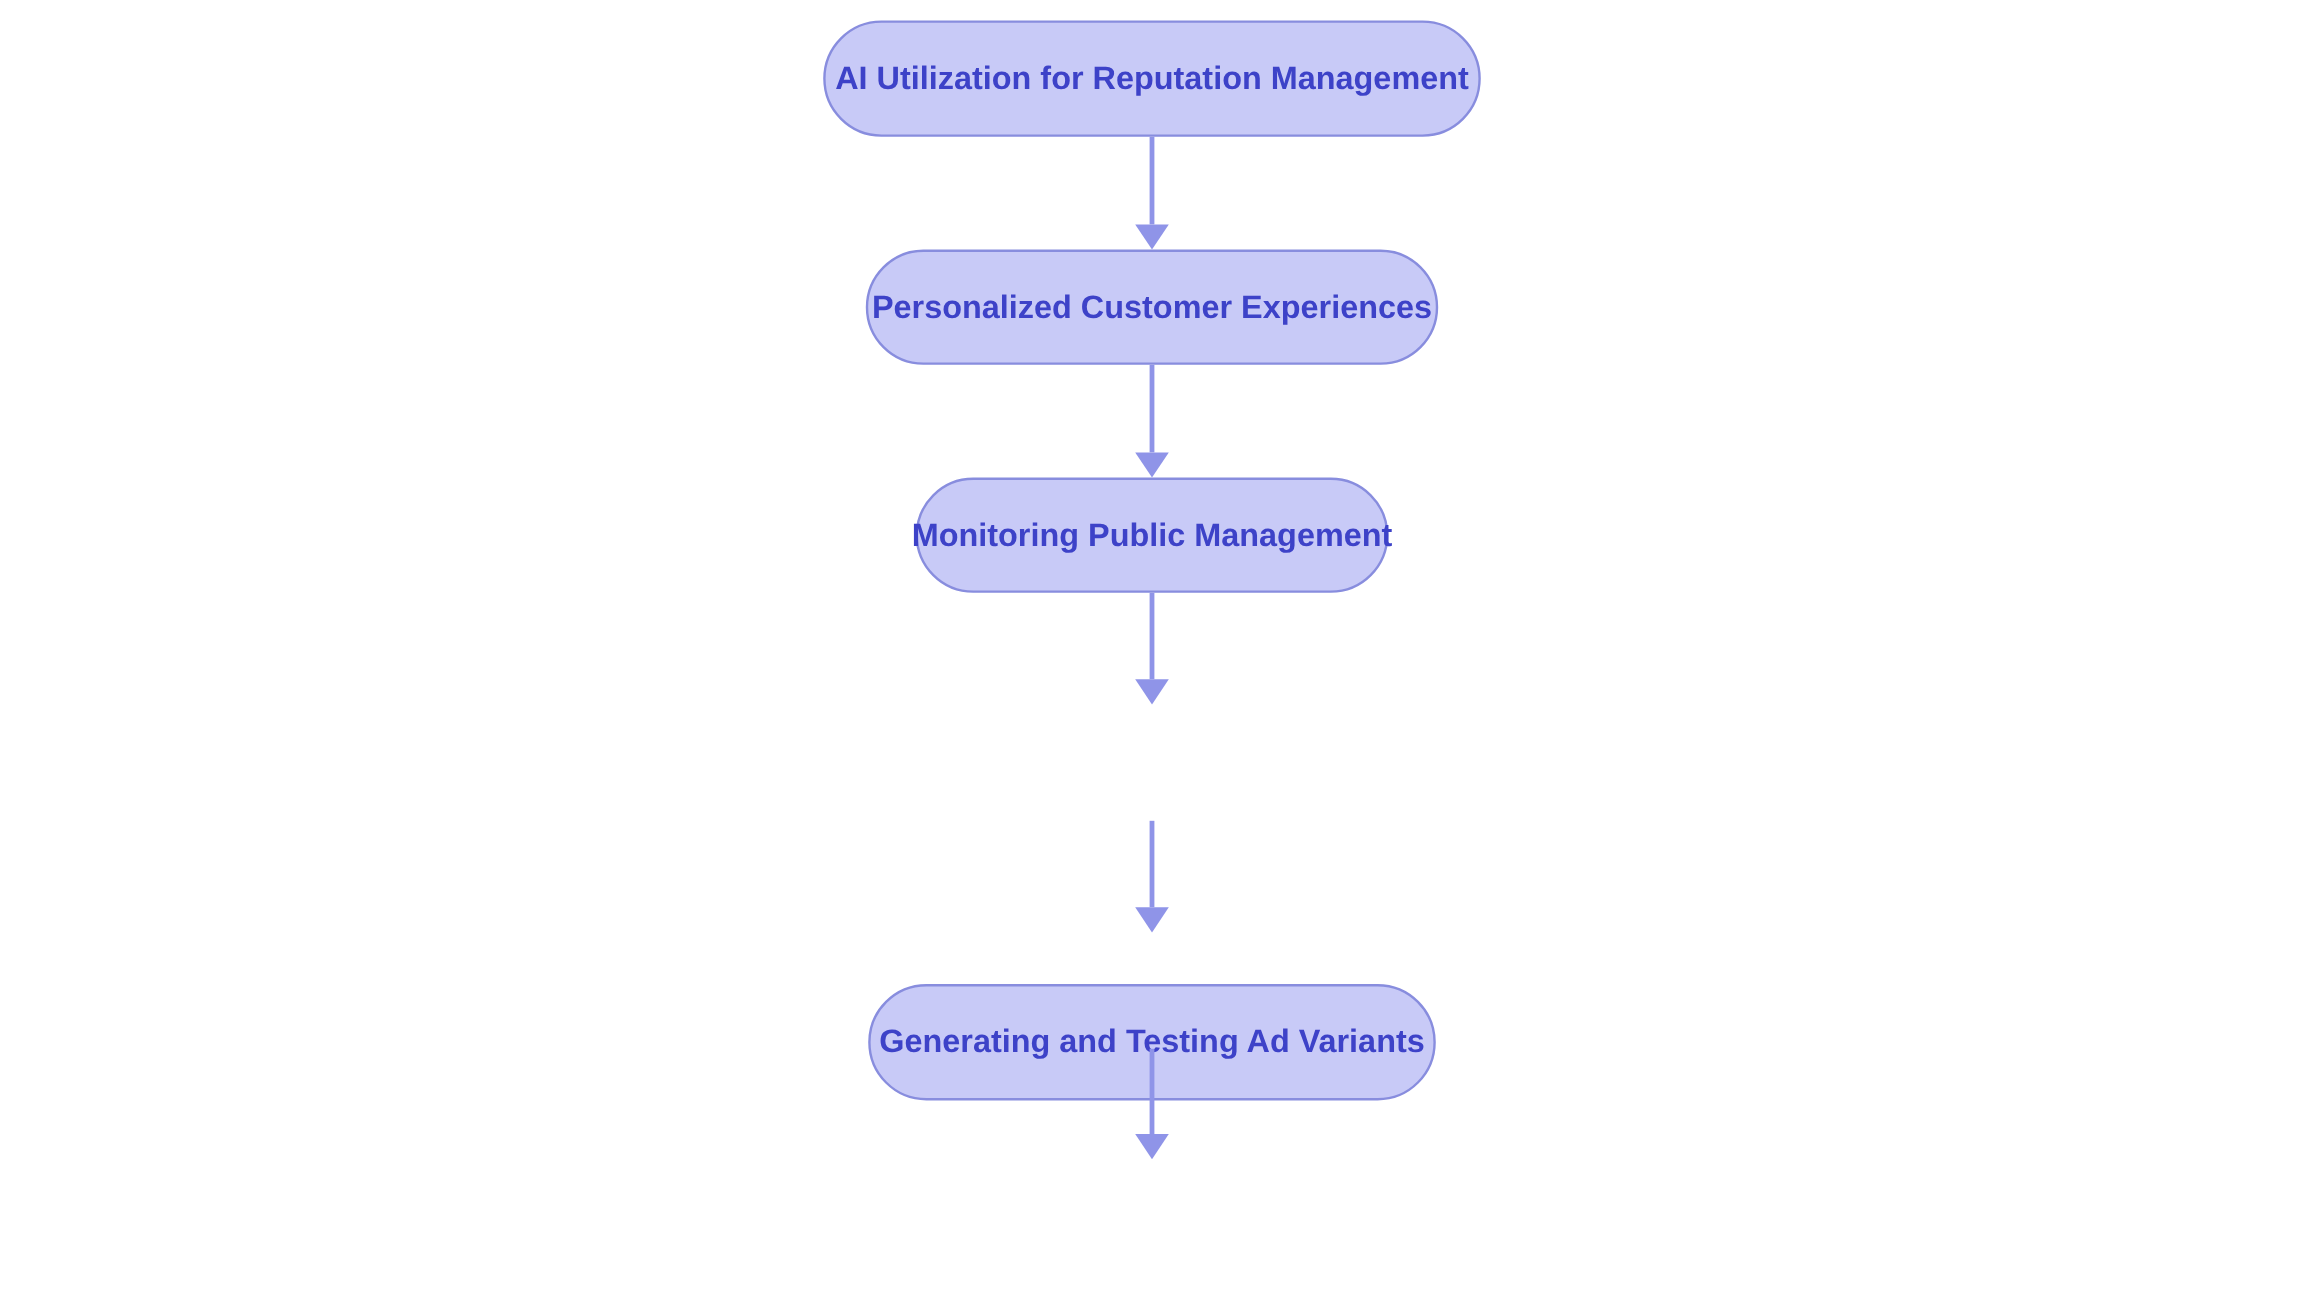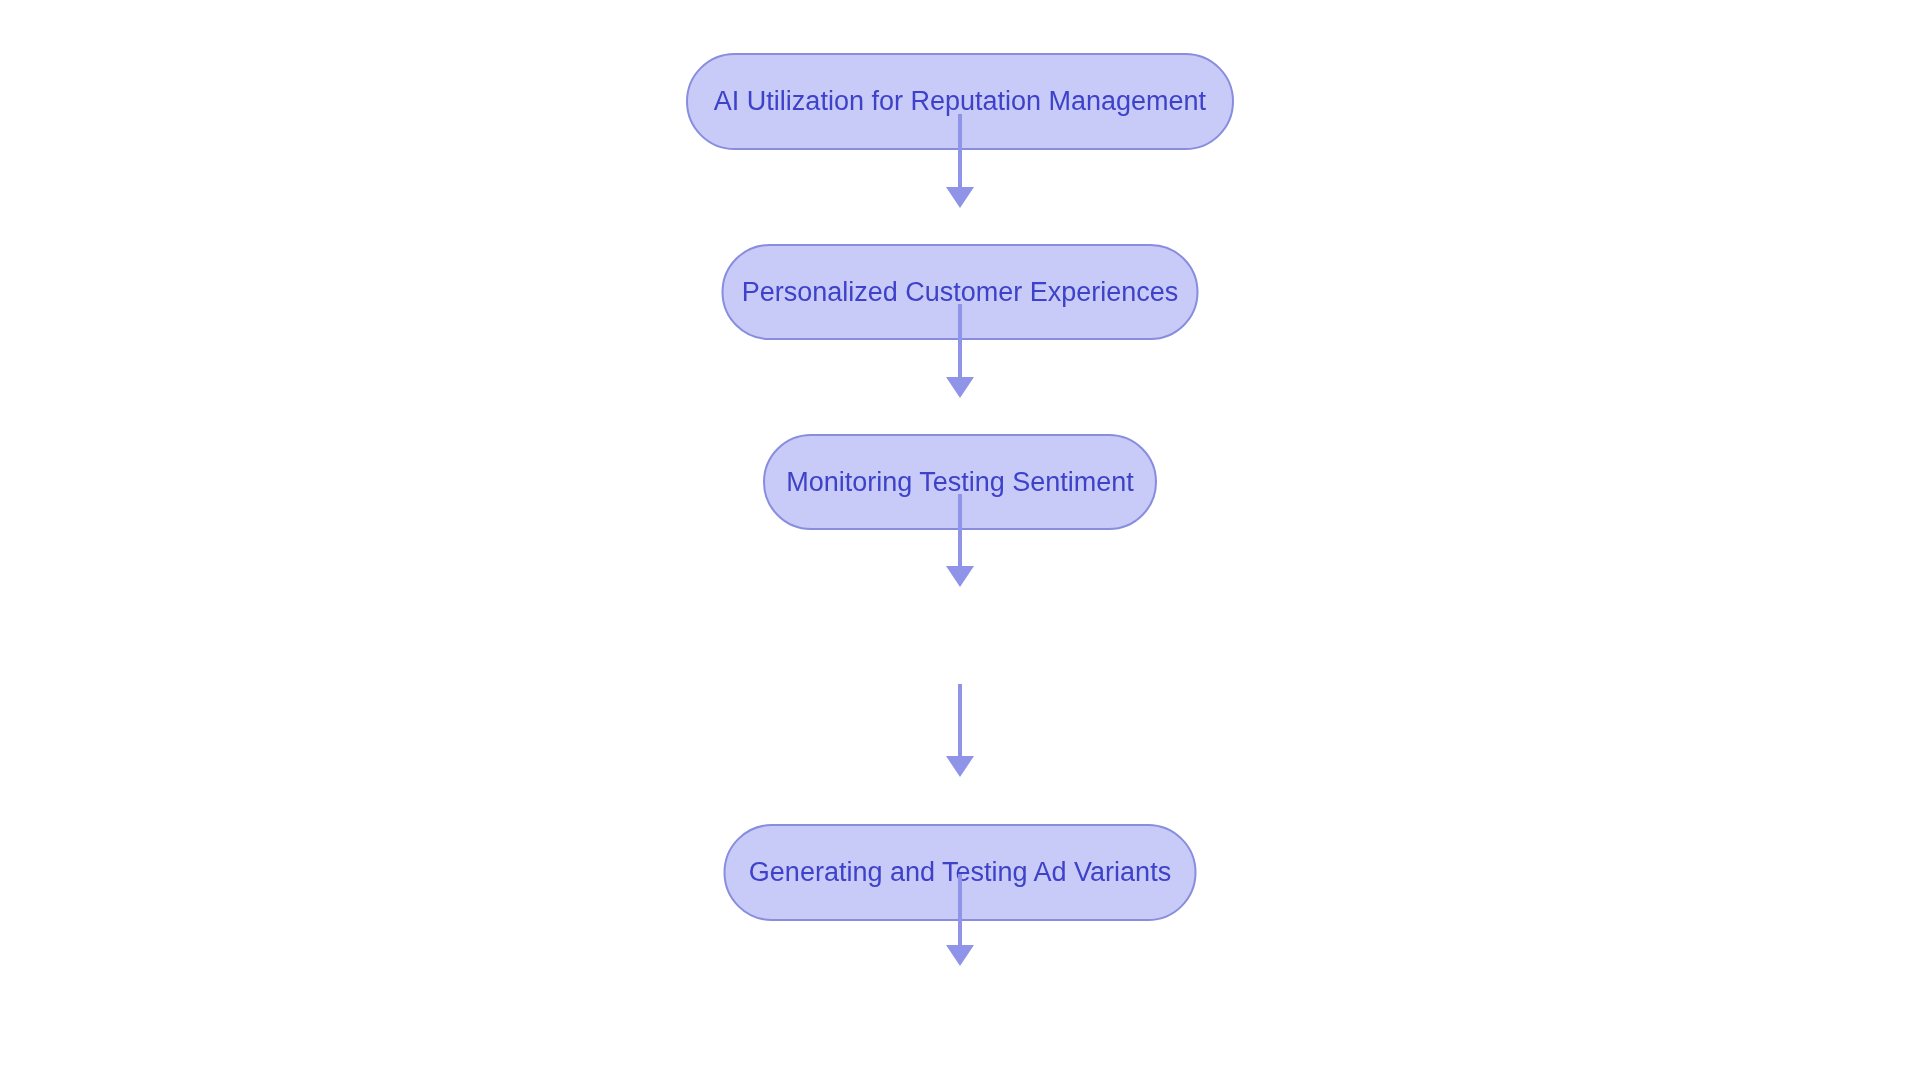--- a/index.html
+++ b/index.html
@@ -24,30 +24,29 @@
     left: 50%;
     transform: translateX(-50%);
     background: var(--node-fill);
     border: 2px solid var(--node-border);
     border-radius: 49px;
     color: var(--node-text);
     display: flex;
     align-items: center;
     justify-content: center;
     font-size: 27px;
-    font-weight: 400;
+    font-weight: 700;
     white-space: nowrap;
     text-align: center;
-    margin-top: 36px;
   }
   .n1 { top: 17px;  width: 548px; height: 97px; }
   .n2 { top: 208px; width: 477px; height: 96px; }
   .n3 { top: 398px; width: 394px; height: 96px; }
   .n4 { top: 587px; width: 473px; height: 97px; }
-  .n5 { top: 788px; width: 473px; height: 97px; }
+  .n5 { top: 820px; width: 473px; height: 97px; }
   .n6 { top: 966px; width: 248px; height: 97px; }
   .flow-arrow {
     position: absolute;
     left: 50%;
     transform: translateX(-50%);
     width: 28px;
     display: flex;
     flex-direction: column;
     align-items: center;
   }
@@ -86,21 +85,21 @@
   <div class="flow-node n2">
     <span>Personalized Customer Experiences</span>
   </div>
 
   <div class="flow-arrow a2">
     <div class="arrow-line"></div>
     <div class="arrow-head"></div>
   </div>
 
   <div class="flow-node n3">
-    <span>Monitoring Testing Sentiment</span>
+    <span>Monitoring Public Management</span>
   </div>
 
   <div class="flow-arrow a3">
     <div class="arrow-line"></div>
     <div class="arrow-head"></div>
   </div>
 
 
   <div class="flow-arrow a4">
     <div class="arrow-line"></div>

